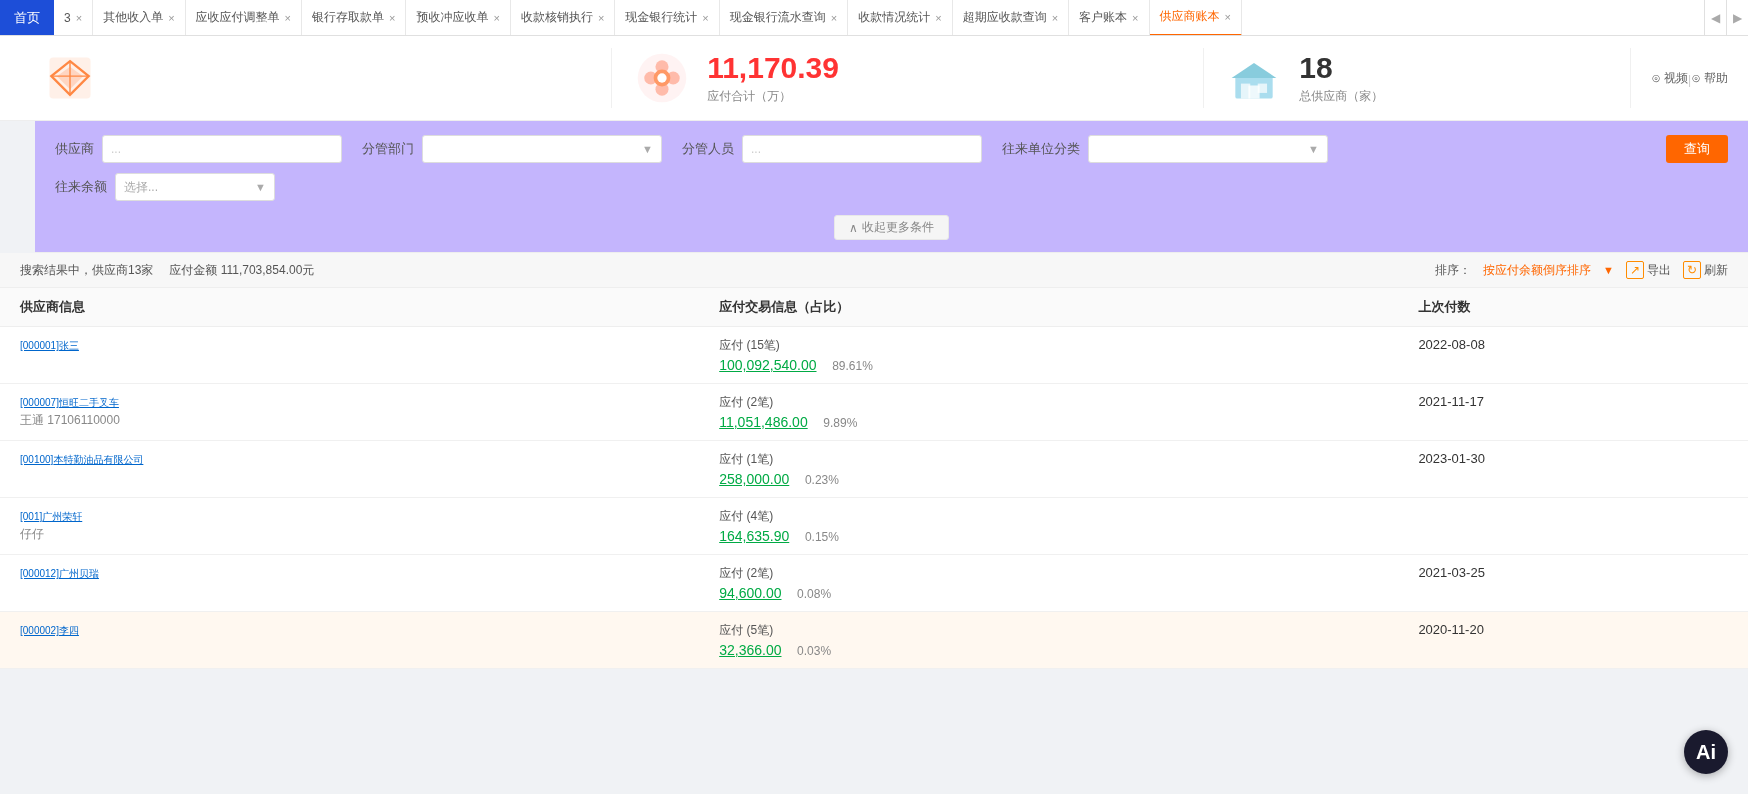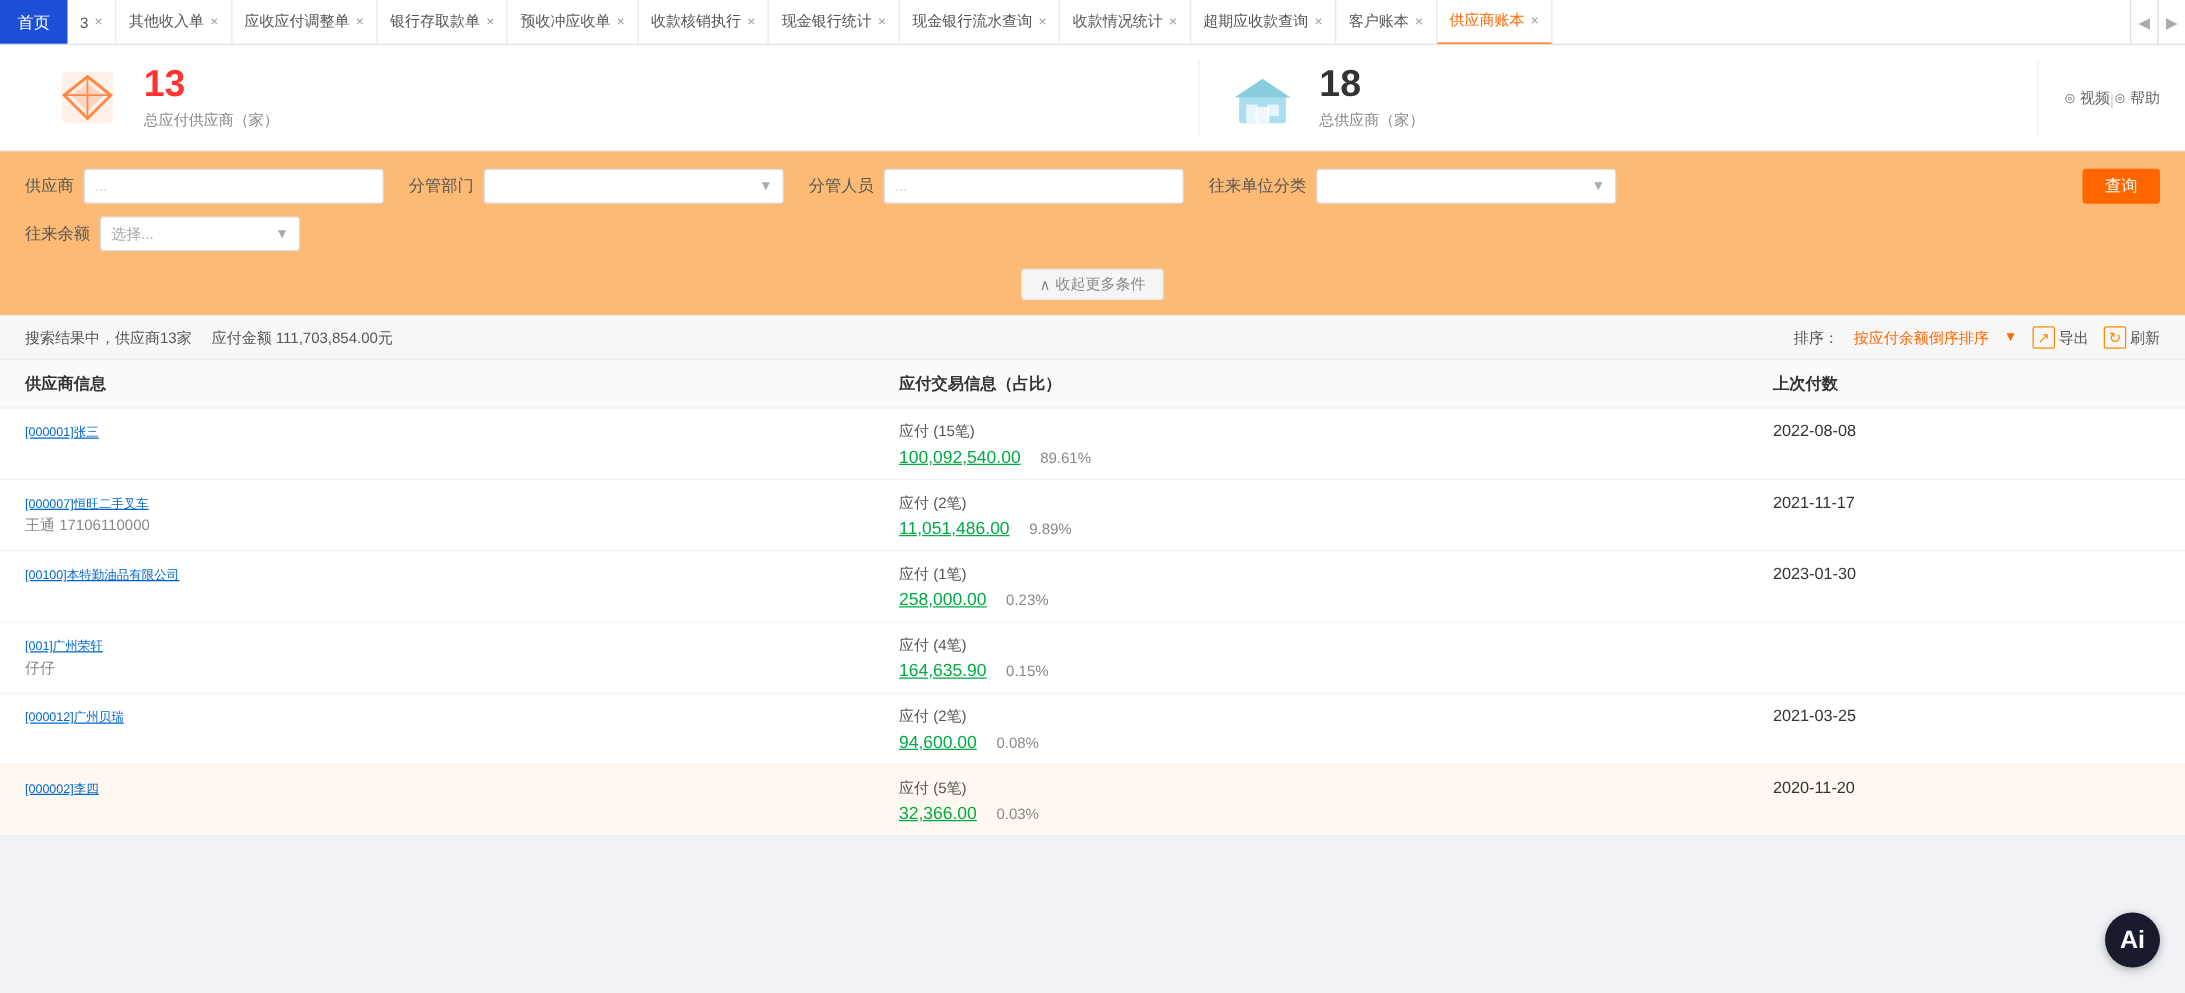--- a/index.html
+++ b/index.html
@@ -101,23 +101,24 @@
       display: flex;
       align-items: flex-end;
       font-size: 12px;
       color: #666;
       padding-left: 20px;
     }
     .header-right span { cursor: pointer; }
 
     
     .filter-area {
-      background: #fdba74;
+      background: #c4b5fd;
       padding: 14px 20px 8px;
       border-bottom: 1px solid #eee;
+      margin-left: 35px;
     }
     .filter-row {
       display: flex;
       align-items: center;
       gap: 20px;
       margin-bottom: 10px;
       flex-wrap: wrap;
     }
     .filter-item {
       display: flex;
@@ -354,26 +355,39 @@
   <div class="stat-block">
     <div class="stat-icon">
       <svg viewBox="0 0 60 60" fill="none">
         <rect x="8" y="8" width="44" height="44" rx="4" fill="#ff9966" opacity="0.15"></rect>
         <polygon points="30,12 50,28 30,48 10,28" fill="none" stroke="#ff8844" stroke-width="2.5"></polygon>
         <polygon points="30,18 44,28 30,42 16,28" fill="#ff9966" opacity="0.3"></polygon>
         <line x1="10" y1="28" x2="50" y2="28" stroke="#ff8844" stroke-width="1.5"></line>
         <line x1="30" y1="12" x2="30" y2="48" stroke="#ff8844" stroke-width="1.5"></line>
       </svg>
     </div>
+  </div>
+
+  <div class="stat-block">
+    <div class="stat-icon">
+      <svg viewBox="0 0 60 60" fill="none">
+        <circle cx="30" cy="30" r="26" fill="#ffe8e8" opacity="0.5"></circle>
+        <circle cx="30" cy="18" r="7" fill="#ffbbaa"></circle>
+        <circle cx="30" cy="42" r="7" fill="#ffbbaa"></circle>
+        <circle cx="18" cy="30" r="7" fill="#ffbbaa"></circle>
+        <circle cx="42" cy="30" r="7" fill="#ffbbaa"></circle>
+        <circle cx="30" cy="30" r="9" fill="#ff9966"></circle>
+        <circle cx="30" cy="30" r="5" fill="#fff"></circle>
+      </svg>
+    </div>
     <div class="stat-content">
-      <div class="stat-number">13</div>
-      <div class="stat-label">总应付供应商（家）</div>
-    </div>
-  </div>
-
+      <div class="stat-number">11,170.39</div>
+      <div class="stat-label">应付合计（万）</div>
+    </div>
+  </div>
 
   <div class="stat-block" style="flex:0.7">
     <div class="stat-icon">
       <svg viewBox="0 0 60 60" fill="none">
         <rect x="10" y="28" width="40" height="24" rx="2" fill="#aaddee"></rect>
         <rect x="16" y="36" width="10" height="16" fill="#fff" opacity="0.7"></rect>
         <rect x="34" y="36" width="10" height="10" fill="#fff" opacity="0.7"></rect>
         <polygon points="6,30 30,14 54,30" fill="#88ccdd"></polygon>
         <rect x="24" y="38" width="12" height="14" fill="#fff" opacity="0.8"></rect>
       </svg>

